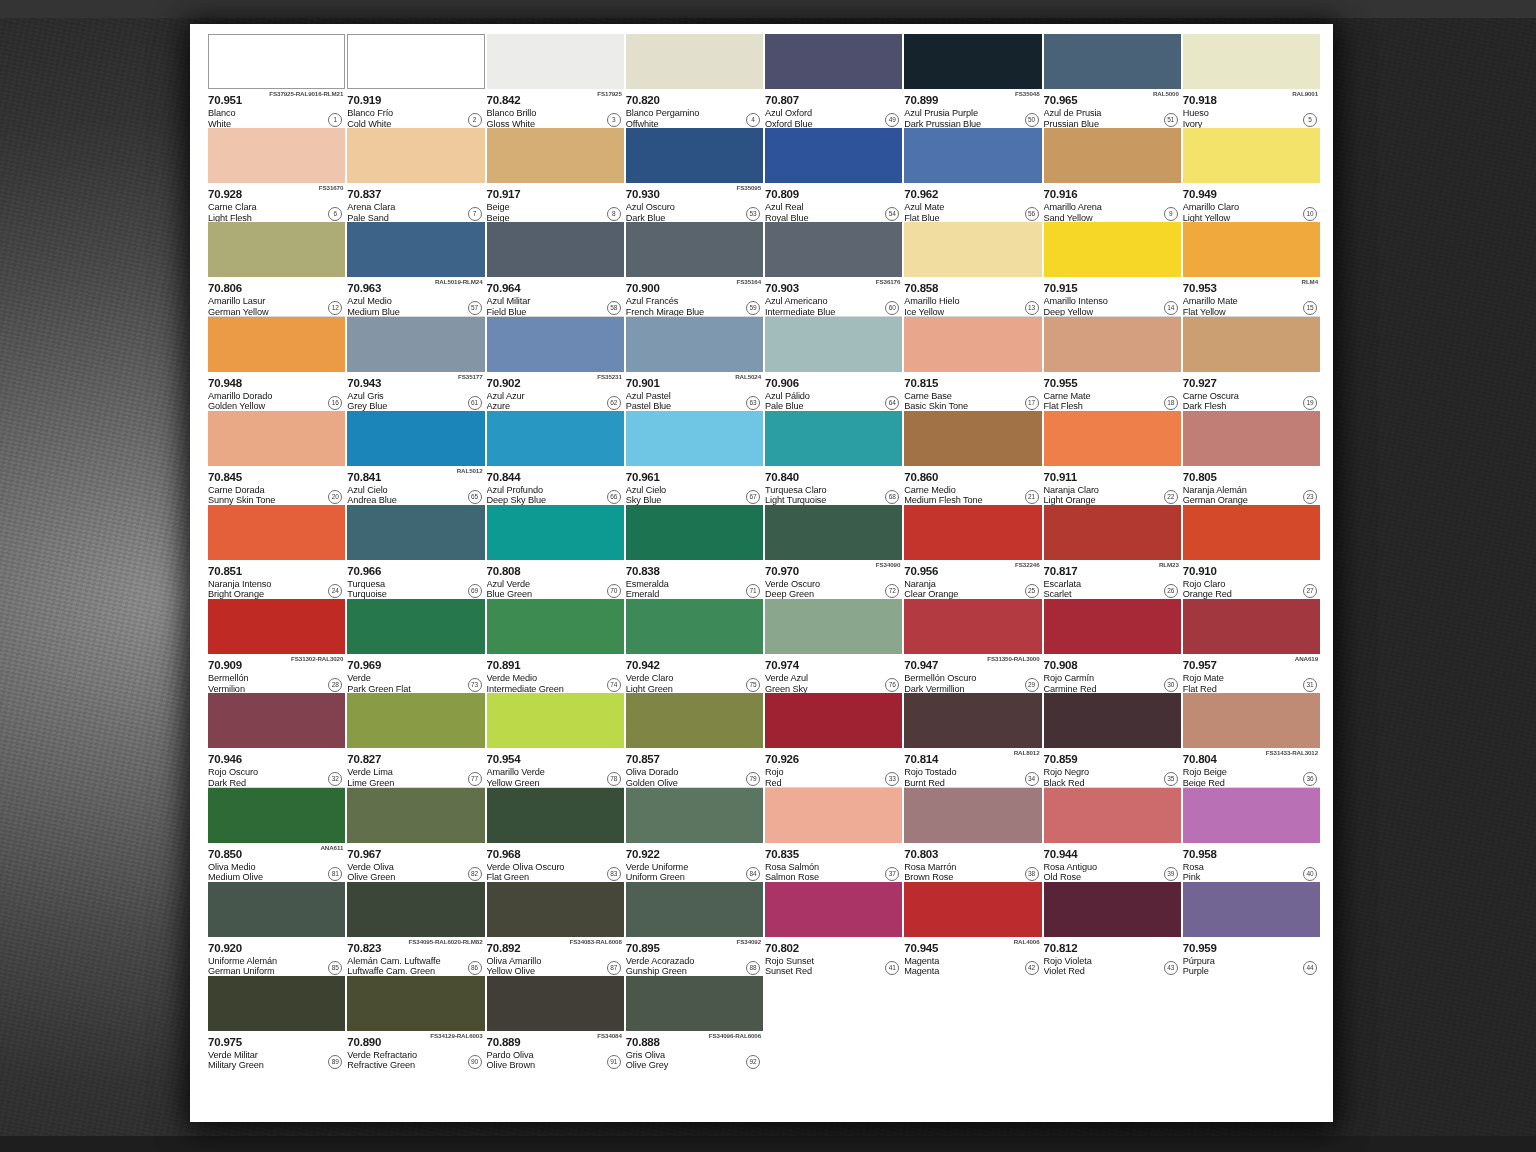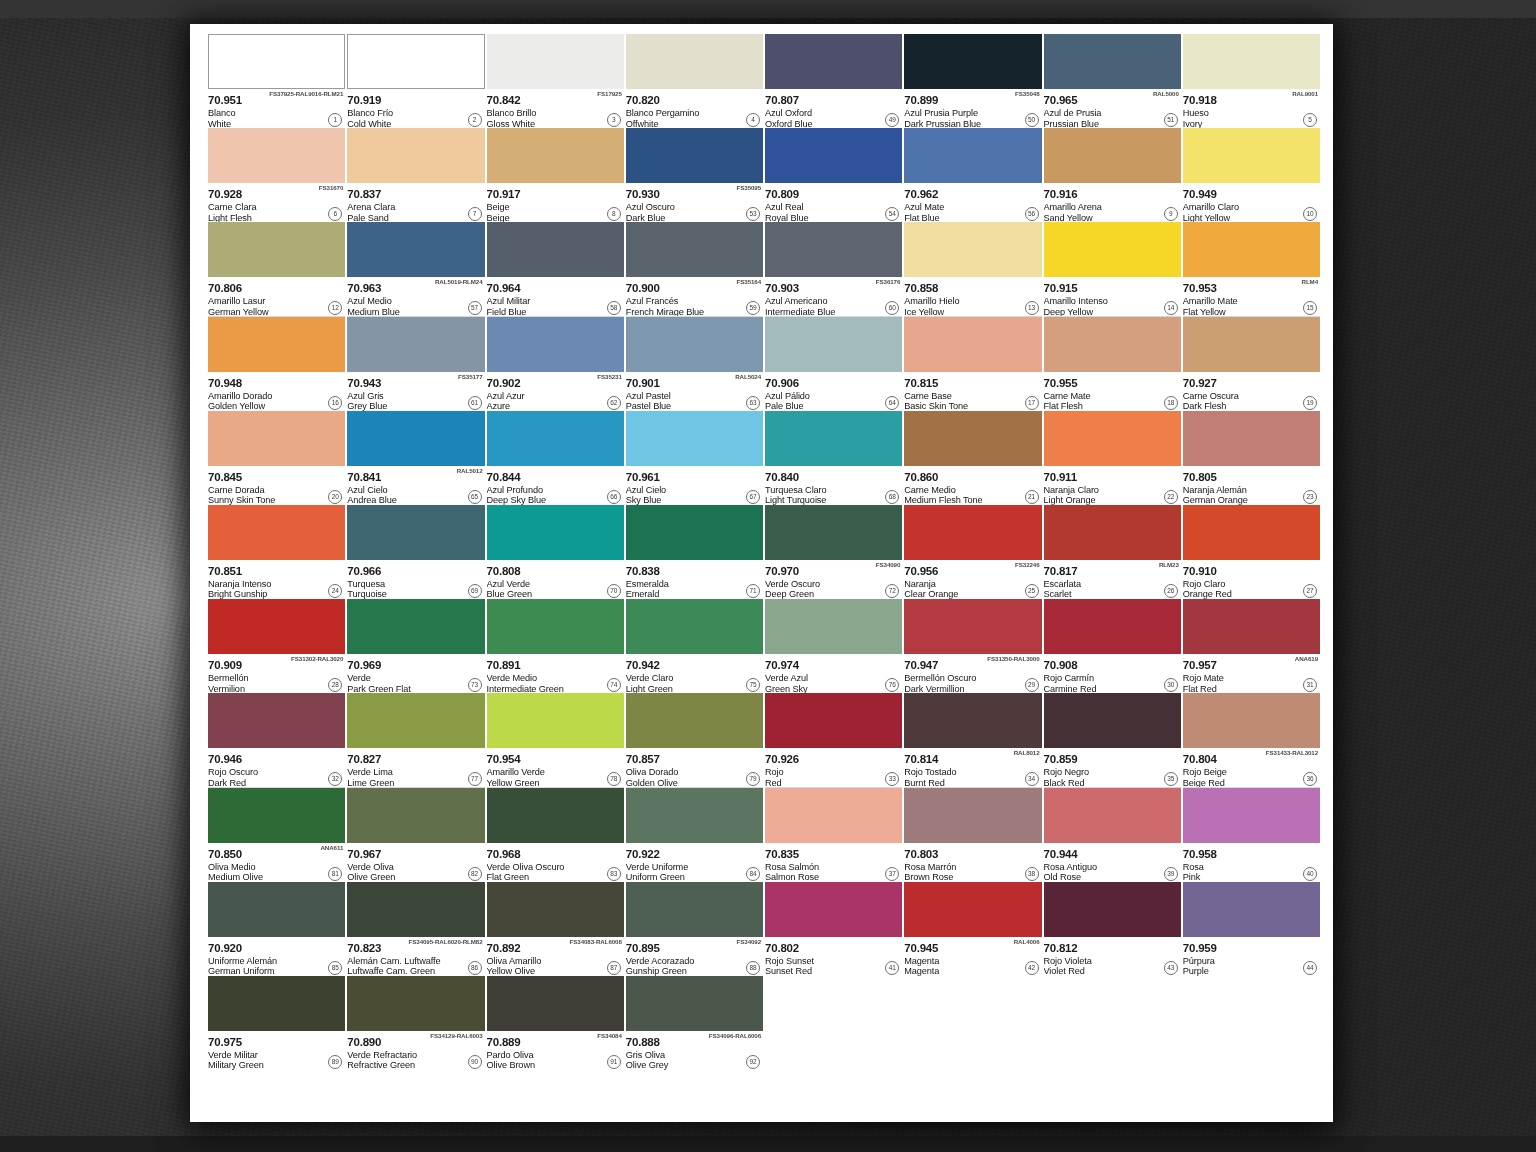--- a/index.html
+++ b/index.html
@@ -352,21 +352,21 @@
         <div class="swatch" style="background: rgb(192, 126, 119);"></div>
         <div class="meta"><span class="code">70.805</span><div class="names">
             <span class="sp">Naranja Alemán</span>
             <span class="en">German Orange</span>
           </div><span class="idx">23</span><div class="sep"></div></div>
       </div>
       <div class="cell">
         <div class="swatch" style="background: rgb(228, 96, 58);"></div>
         <div class="meta"><span class="code">70.851</span><div class="names">
             <span class="sp">Naranja Intenso</span>
-            <span class="en">Bright Gunship</span>
+            <span class="en">Bright Orange</span>
           </div><span class="idx">24</span><div class="sep"></div></div>
       </div>
       <div class="cell">
         <div class="swatch" style="background: rgb(63, 102, 115);"></div>
         <div class="meta"><span class="code">70.966</span><div class="names">
             <span class="sp">Turquesa</span>
             <span class="en">Turquoise</span>
           </div><span class="idx">69</span><div class="sep"></div></div>
       </div>
       <div class="cell">

